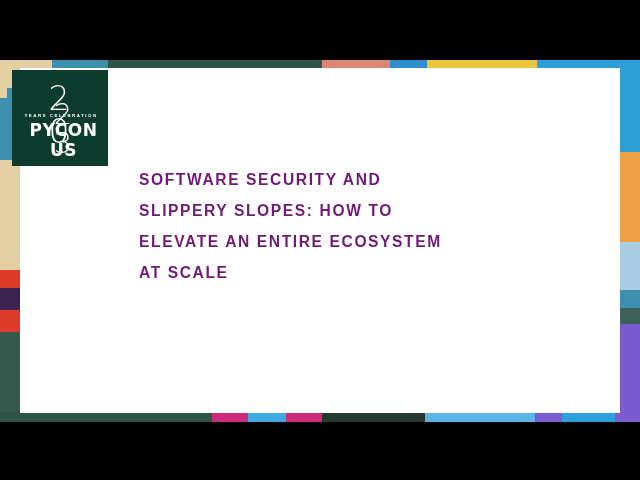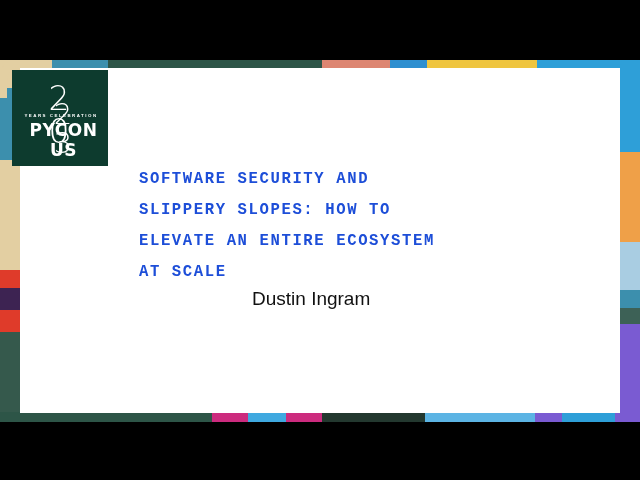--- a/index.html
+++ b/index.html
@@ -55,23 +55,23 @@
   }
   #logo .pycon {
     position:absolute; top:50px; width:100%; text-align:center;
     font-family:"DejaVu Sans", sans-serif; font-weight:700;
     font-size:17px; letter-spacing:0.5px; padding-left:7px;
   }
 
   
   #title {
     position:absolute; left:139px; top:104px; width:430px;
-    font-family:Liberation Mono, monospace;
+    font-family:Liberation Sans, sans-serif;
     font-weight:700; font-size:15.6px; line-height:31px;
-    color:#1d4ed8; letter-spacing:1.6px; text-transform:uppercase;
+    color:#701a75; letter-spacing:1.6px; text-transform:uppercase;
     white-space:pre-line;
   }
   #speaker {
     position:absolute; left:252px; top:229px;
     font-family:"Liberation Sans", sans-serif;
     font-size:19px; color:#111; line-height:1;
   }
 </style>
 </head>
 <body>
@@ -127,16 +127,15 @@
       <div class="years">YEARS CELEBRATION</div>
       <div class="pycon">PYCON US</div>
       <div class="num-row n23">2 3</div>
     </div>
 
     <div id="title">SOFTWARE SECURITY AND
 SLIPPERY SLOPES: HOW TO
 ELEVATE AN ENTIRE ECOSYSTEM
 AT SCALE</div>
 
-    <div id="speaker">Dustin Ingram</div>
 
   </div>
 </div>
 
 </body></html>

